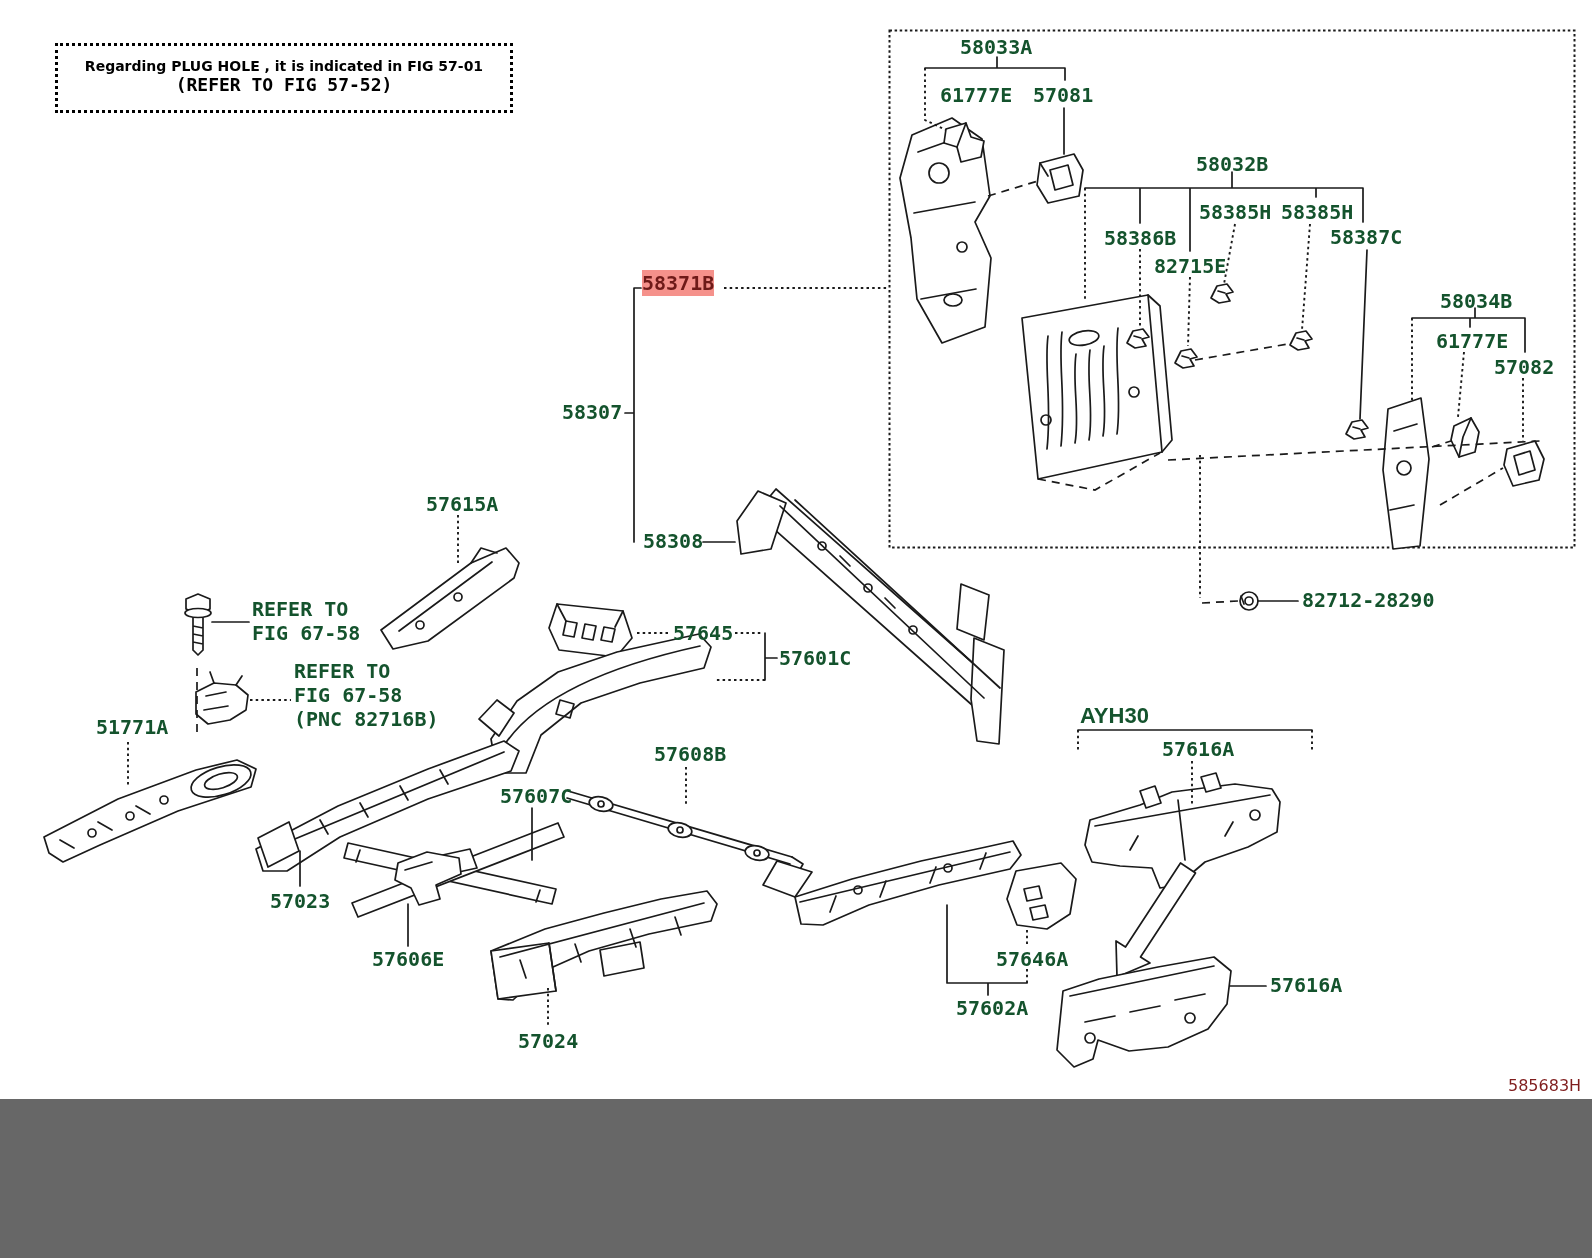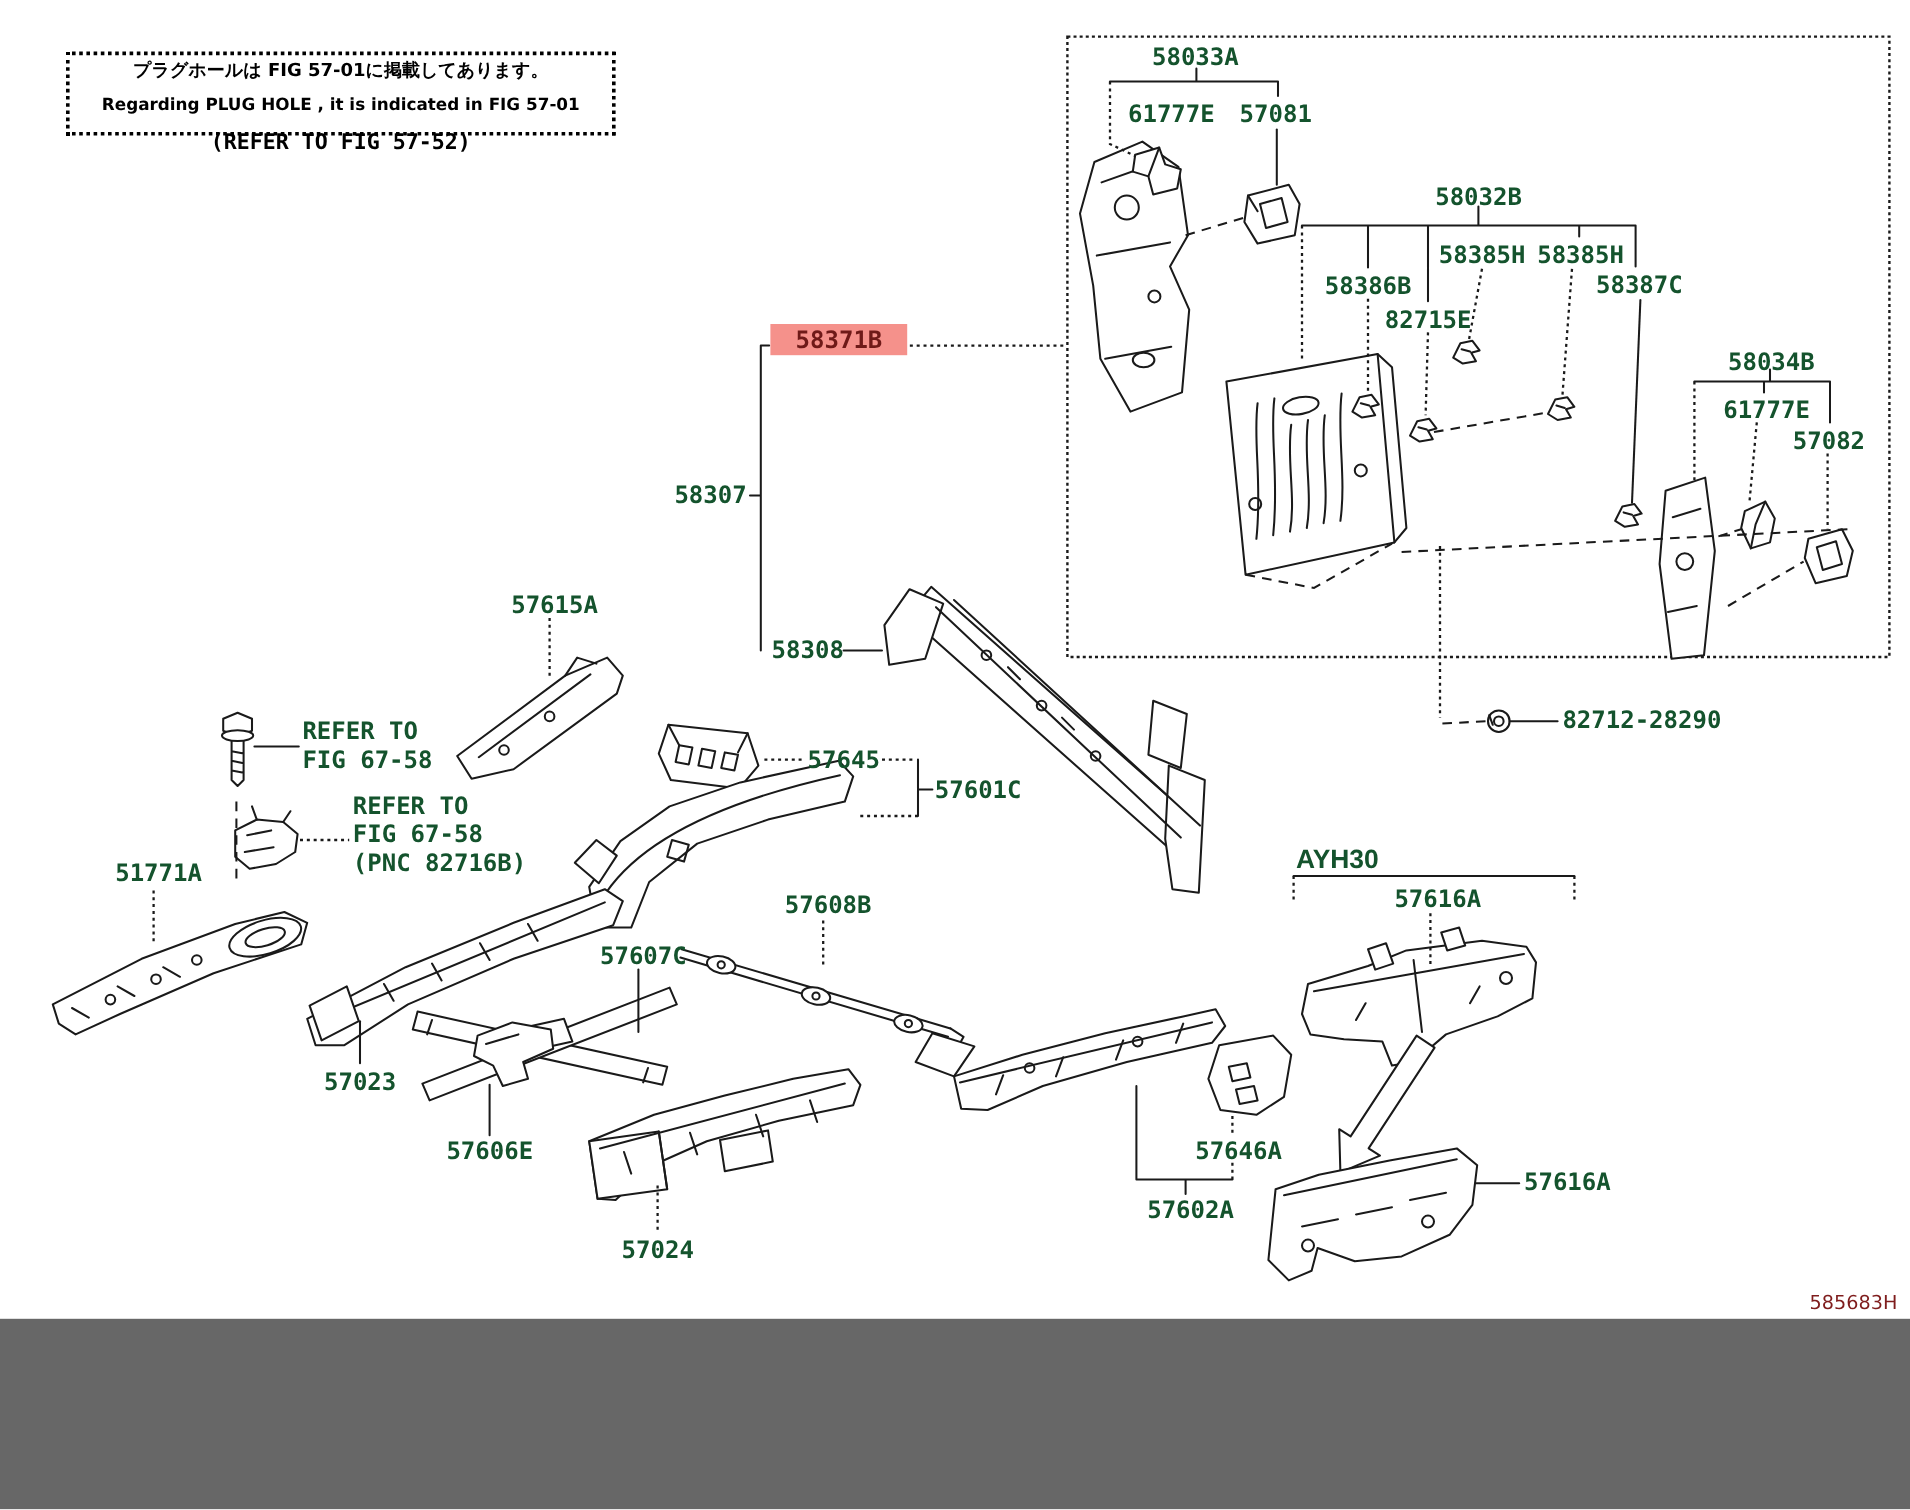--- a/index.html
+++ b/index.html
@@ -7,26 +7,26 @@
          font-family:"DejaVu Sans",sans-serif;}
   #art{position:absolute;left:0;top:0;}
   .ln{fill:none;stroke:#1a1a1a;stroke-width:1.7;stroke-linejoin:round;stroke-linecap:round;}
   .fw{fill:#ffffff;stroke:#1a1a1a;stroke-width:1.7;stroke-linejoin:round;stroke-linecap:round;}
   .dt{fill:none;stroke:#1a1a1a;stroke-width:1.9;stroke-dasharray:2.5 3.2;}
   .dh{fill:none;stroke:#1a1a1a;stroke-width:1.7;stroke-dasharray:8 6;}
   .bx{fill:none;stroke:#1a1a1a;stroke-width:2;stroke-dasharray:2.5 2.6;}
   .plabel{position:absolute;font:700 20px "DejaVu Sans Mono",monospace;color:#14532d;
           letter-spacing:0;white-space:pre;line-height:22px;}
   .plabel.model{font:700 22px "Liberation Sans",sans-serif;text-align:right;}
-  .plabel.highlight{padding:2px 21px;}
+  .plabel.highlight{padding:2px 0;}
   #note-box{position:absolute;left:55px;top:43px;width:458px;height:70px;border:3px dotted #000;
             box-sizing:border-box;text-align:center;background:#fff;}
   #note-line1{font:700 15px "DejaVu Sans",sans-serif;margin-top:3px;}
   #note-line2{font:700 14px "DejaVu Sans",sans-serif;margin-top:12px;}
-  #note-line3{font:700 18px "DejaVu Sans Mono",monospace;margin-top:12px;}
+  #note-line3{font:700 18px "DejaVu Sans Mono",monospace;margin-top:0px;}
   #footer-banner{position:absolute;left:0;top:1099px;width:1592px;height:159px;}
   .footer-text{position:absolute;color:#fff;font:400 58px "Liberation Sans",sans-serif;
                letter-spacing:1px;white-space:pre;}
   #footer-left{left:290px;top:53px;}
   #footer-right{left:1000px;top:53px;}
   #diagram-code{position:absolute;left:1508px;top:1076px;font:400 16px "DejaVu Sans",sans-serif;color:#7f1d1d;}
 </style>
 </head>
 <body>
 
@@ -285,21 +285,20 @@
 
       <path class="ln" d="M1078,730 L1312,730"></path>
       <path class="dt" d="M1078,730 L1078,752 M1312,730 L1312,752"></path>
 
       <path class="dt" d="M1192,761 L1192,806"></path>
       <path class="ln" d="M1230,986 L1266,986"></path>
     </g>
   </svg>
 
   <div id="note-box">
-    <div id="note-line1">プラグホールは FIG 57-01に掲載してあります。</div>
     <div id="note-line2">Regarding PLUG HOLE , it is indicated in FIG 57-01</div>
     <div id="note-line3">(REFER TO FIG 57-52)</div>
   </div>
 
   <div id="label-layer">
       <div class="plabel" style="left: 960px; top: 36px;">58033A</div>
       <div class="plabel" style="left: 940px; top: 84px;">61777E</div>
       <div class="plabel" style="left: 1033px; top: 84px;">57081</div>
       <div class="plabel" style="left: 1196px; top: 153px;">58032B</div>
       <div class="plabel" style="left: 1199px; top: 201px;">58385H</div>

